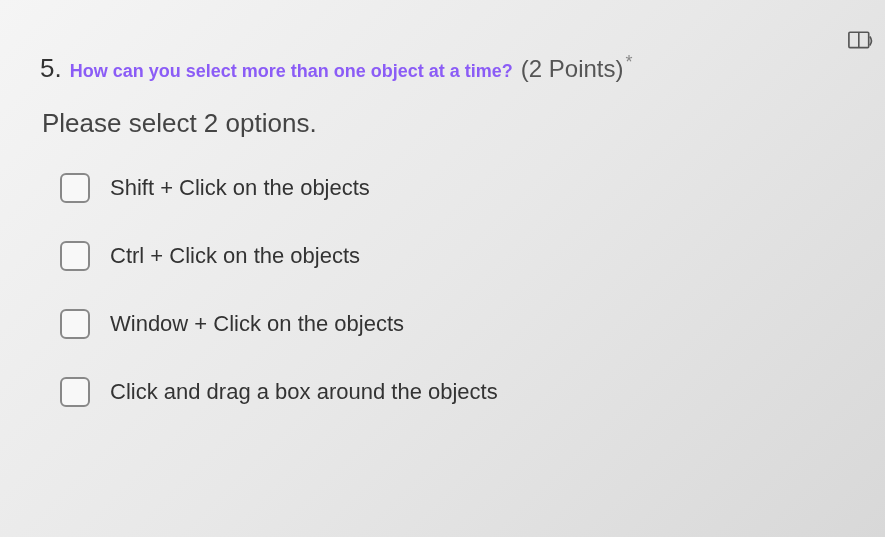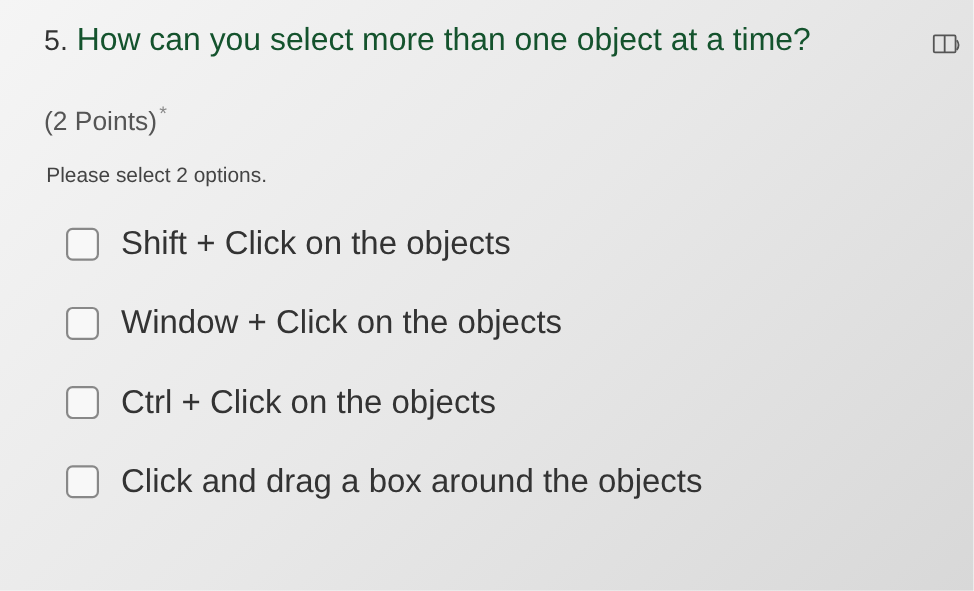--- a/index.html
+++ b/index.html
@@ -22,23 +22,23 @@
       gap: 8px;
       margin-bottom: 24px;
       flex-wrap: wrap;
     }
     .question-number {
       font-size: 26px;
       color: #333;
       font-weight: 400;
     }
     .question-text {
-      font-size: 29px;
-      color: #14532d;
-      font-weight: 400;
+      font-size: 18px;
+      color: #8b5cf6;
+      font-weight: 700;
     }
     .points {
       font-size: 24px;
       color: #555;
       font-weight: 400;
       margin-top: 32px;
     }
     .required {
       color: #888;
       font-size: 18px;
@@ -50,21 +50,21 @@
       right: 10px;
       top: 30px;
       width: 28px;
       height: 22px;
     }
     .immersive-icon svg {
       width: 100%;
       height: 100%;
     }
     .instruction {
-      font-size: 19px;
+      font-size: 26px;
       color: #444;
       margin-bottom: 34px;
       margin-left: 2px;
     }
     .options {
       display: flex;
       flex-direction: column;
       gap: 38px;
       margin-left: 20px;
     }
@@ -76,21 +76,21 @@
     .checkbox {
       width: 30px;
       height: 30px;
       border: 2px solid #888;
       border-radius: 6px;
       background: #f8f8f8;
       flex-shrink: 0;
       cursor: pointer;
     }
     .option-label {
-      font-size: 30px;
+      font-size: 22px;
       color: #333;
     }
   </style>
 </head>
 <body>
 
 <div class="question-header">
   <span class="question-number">5.</span>
   <span class="question-text">How can you select more than one object at a time?</span>
   <span class="points">
@@ -108,23 +108,23 @@
 
 <div class="instruction">Please select 2 options.</div>
 
 <div class="options">
   <div class="option">
     <div class="checkbox"></div>
     <span class="option-label">Shift + Click on the objects</span>
   </div>
   <div class="option">
     <div class="checkbox"></div>
-    <span class="option-label">Window + Click on the objects</span>
+    <span class="option-label">Ctrl + Click on the objects</span>
   </div>
   <div class="option">
     <div class="checkbox"></div>
-    <span class="option-label">Ctrl + Click on the objects</span>
+    <span class="option-label">Window + Click on the objects</span>
   </div>
   <div class="option">
     <div class="checkbox"></div>
     <span class="option-label">Click and drag a box around the objects</span>
   </div>
 </div>
 
 </body></html>

